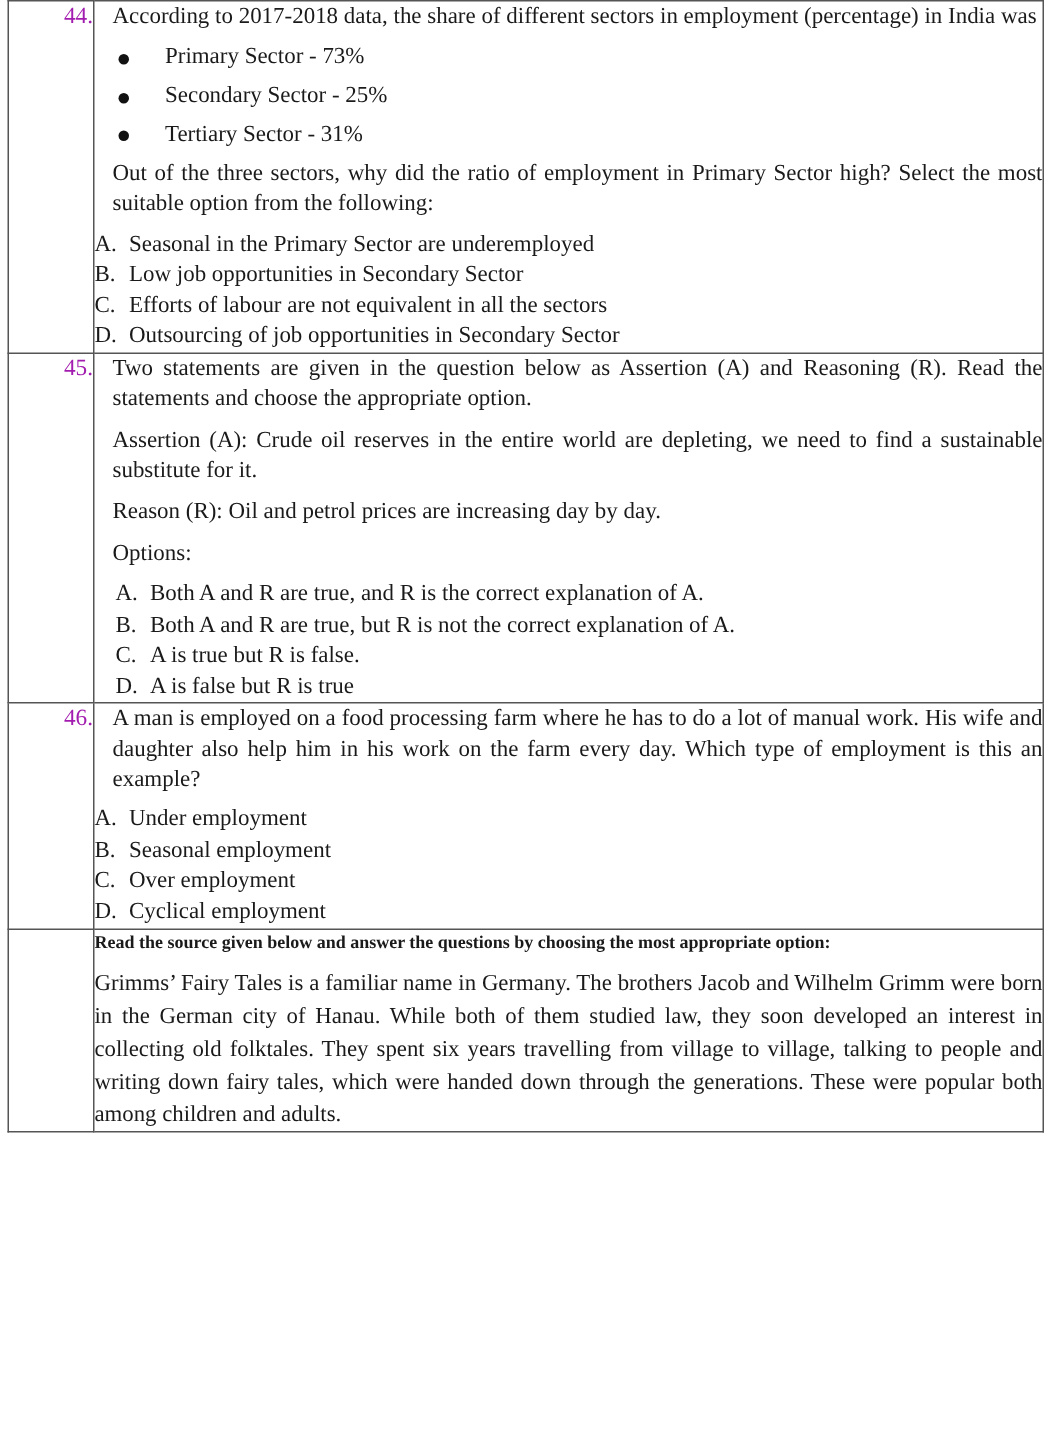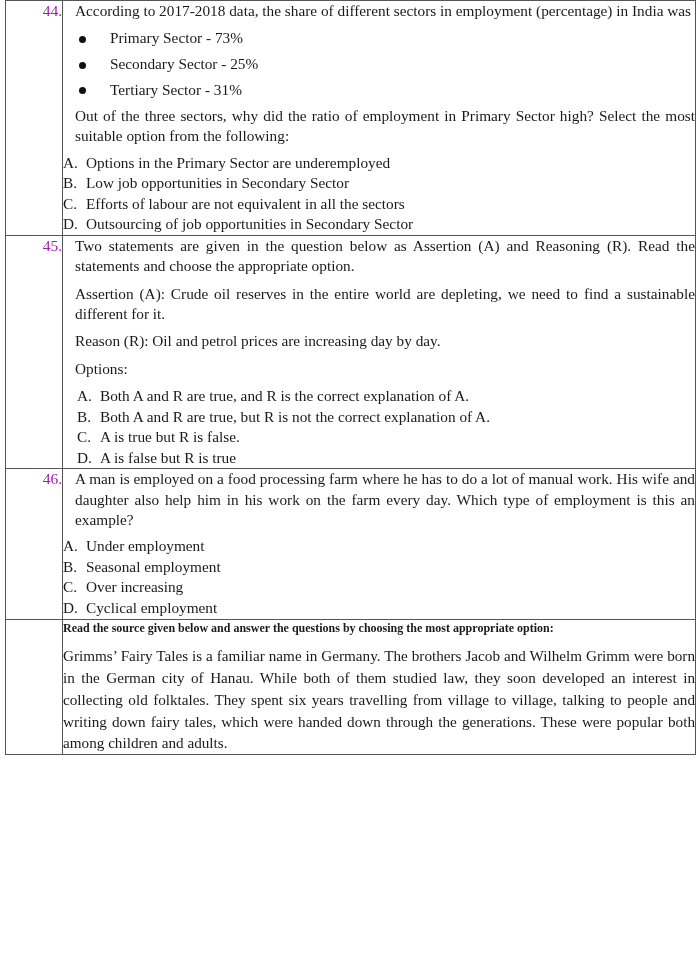--- a/index.html
+++ b/index.html
@@ -164,21 +164,21 @@
             </li>
             <li>
               <span class="bullet-dot"></span>
               <span>Tertiary Sector - 31%</span>
             </li>
           </ul>
           <p class="para">Out of the three sectors, why did the ratio of employment in Primary Sector high? Select the most suitable option from the following:</p>
           <ol class="opts">
             <li>
               <span class="opt-letter">A.</span>
-              <span class="opt-text">Options in the Primary Sector are underemployed</span>
+              <span class="opt-text">Seasonal in the Primary Sector are underemployed</span>
             </li>
             <li>
               <span class="opt-letter">B.</span>
               <span class="opt-text">Low job opportunities in Secondary Sector</span>
             </li>
             <li>
               <span class="opt-letter">C.</span>
               <span class="opt-text">Efforts of labour are not equivalent in all the sectors</span>
             </li>
             <li>
@@ -186,21 +186,21 @@
               <span class="opt-text">Outsourcing of job opportunities in Secondary Sector</span>
             </li>
           </ol>
         </td>
       </tr>
 
       <tr>
         <td class="numcell">45.</td>
         <td class="bodycell">
           <p class="para">Two statements are given in the question below as Assertion (A) and Reasoning (R). Read the statements and choose the appropriate option.</p>
-          <p class="para spaced">Assertion (A): Crude oil reserves in the entire world are depleting, we need to find a sustainable different for it.</p>
+          <p class="para spaced">Assertion (A): Crude oil reserves in the entire world are depleting, we need to find a sustainable substitute for it.</p>
           <p class="para spaced">Reason (R): Oil and petrol prices are increasing day by day.</p>
           <p class="para spaced">Options:</p>
           <ol class="opts indented">
             <li>
               <span class="opt-letter">A.</span>
               <span class="opt-text">Both A and R are true, and R is the correct explanation of A.</span>
             </li>
             <li>
               <span class="opt-letter">B.</span>
               <span class="opt-text">Both A and R are true, but R is not the correct explanation of A.</span>
@@ -225,21 +225,21 @@
             <li>
               <span class="opt-letter">A.</span>
               <span class="opt-text">Under employment</span>
             </li>
             <li>
               <span class="opt-letter">B.</span>
               <span class="opt-text">Seasonal employment</span>
             </li>
             <li>
               <span class="opt-letter">C.</span>
-              <span class="opt-text">Over increasing</span>
+              <span class="opt-text">Over employment</span>
             </li>
             <li>
               <span class="opt-letter">D.</span>
               <span class="opt-text">Cyclical employment</span>
             </li>
           </ol>
         </td>
       </tr>
 
 

